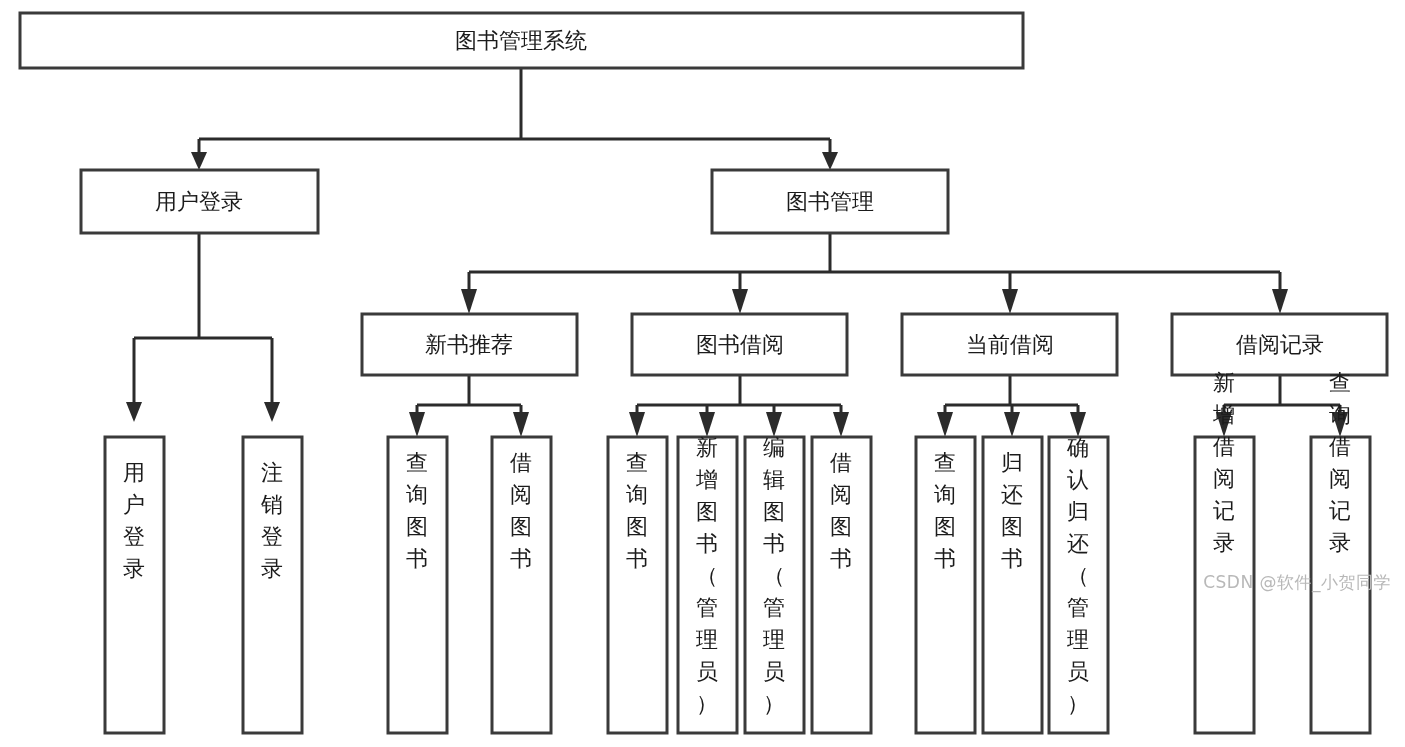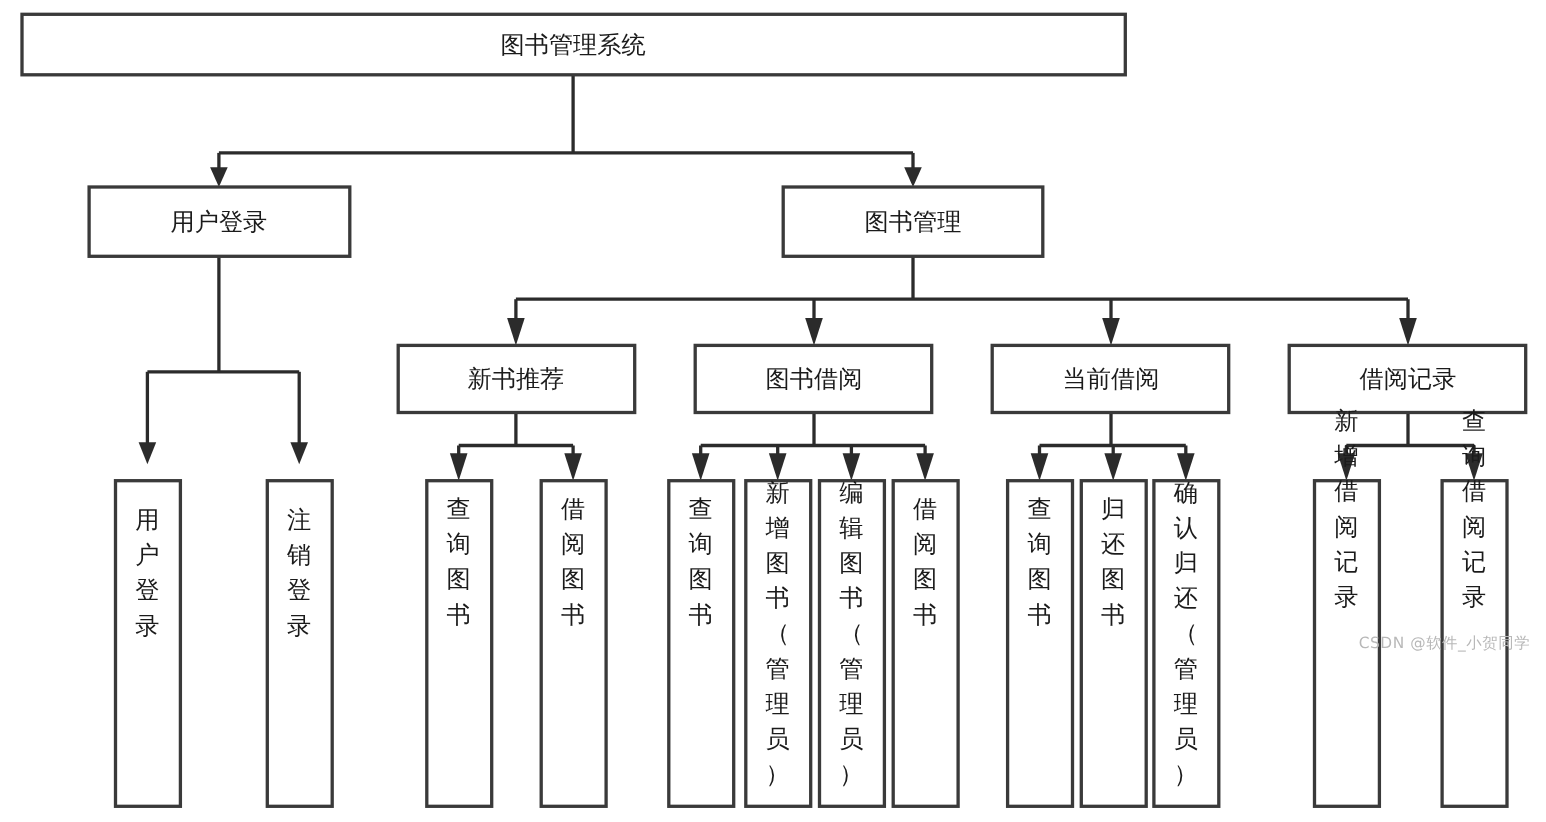--- a/index.html
+++ b/index.html
@@ -54,21 +54,21 @@
     font-family: "DejaVu Sans", "Liberation Sans", sans-serif;
     font-size: 22px;
     fill: #1b1b1b;
     text-anchor: middle;
   }
   .watermark {
     position: absolute;
     right: 14px;
     bottom: 6px;
     font-family: "DejaVu Sans", "Liberation Sans", sans-serif;
-    font-size: 14px;
+    font-size: 17px;
     color: #b8b8b8;
     letter-spacing: 0.5px;
     white-space: nowrap;
     user-select: none;
   }
 </style>
 </head>
 <body>
 
 <div id="diagram-root">

